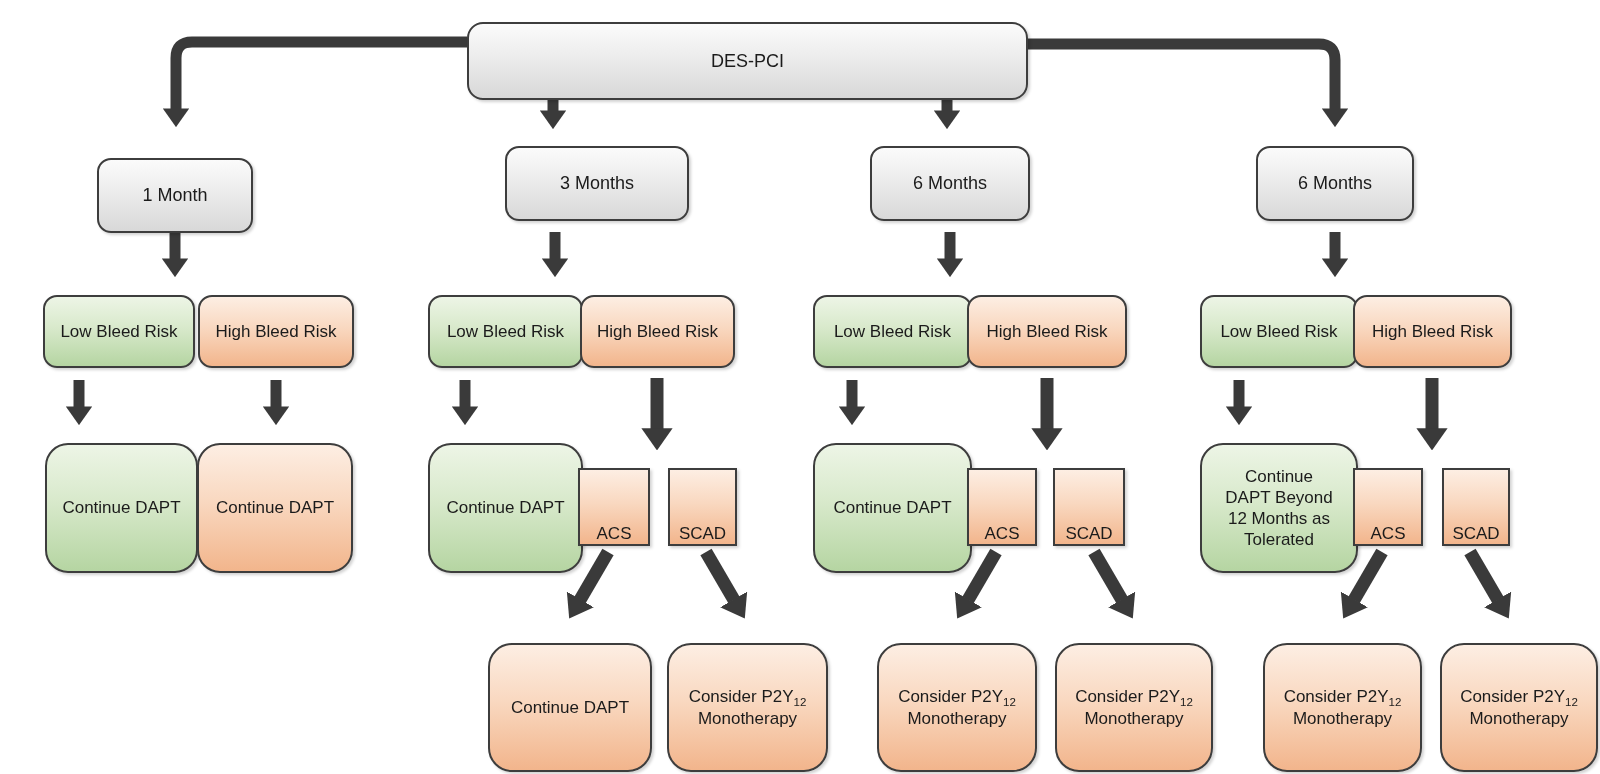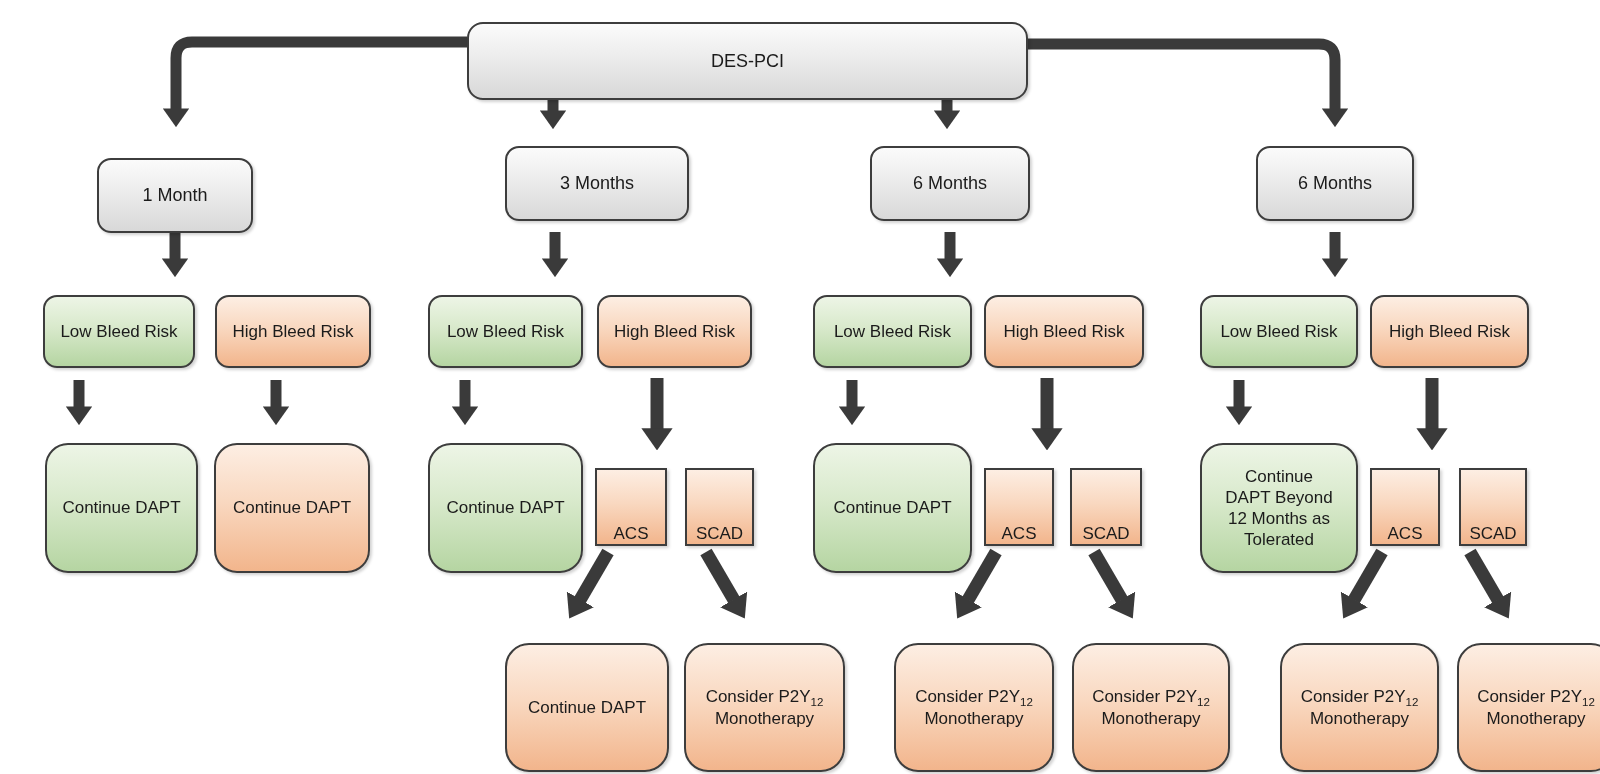--- a/index.html
+++ b/index.html
@@ -9,21 +9,21 @@
   }
   .arrows{position:absolute;left:0;top:0;z-index:1;}
   .node{
     position:absolute;z-index:2;display:flex;align-items:center;justify-content:center;
     text-align:center;border:2px solid #3d3d3d;box-sizing:border-box;
     box-shadow:2px 2px 3px rgba(0,0,0,0.18);
     font-size:17px;line-height:1.25;
   }
   .gray{background:linear-gradient(180deg,#fbfbfb 0%,#ececec 45%,#d8d8d8 100%);}
   .green{background:linear-gradient(180deg,#edf5e6 0%,#d8e9cb 45%,#b5d5a2 100%);margin-left:40px;}
-  .orange{background:linear-gradient(180deg,#fdeee3 0%,#f9d8c0 45%,#f2b58c 100%);margin-left:17px;}
+  .orange{background:linear-gradient(180deg,#fdeee3 0%,#f9d8c0 45%,#f2b58c 100%);}
   .r16{border-radius:16px;}
   .r14{border-radius:14px;}
   .r20{border-radius:23px;}
   .r12{border-radius:0;align-items:flex-end;}
   .r24{border-radius:24px;}
   .fs18{font-size:18px;}
   .lbl{display:block;padding:0 8px;}
   .tight .lbl{padding:0 19px;}
   sub{font-size:0.68em;line-height:0;}
 </style>

